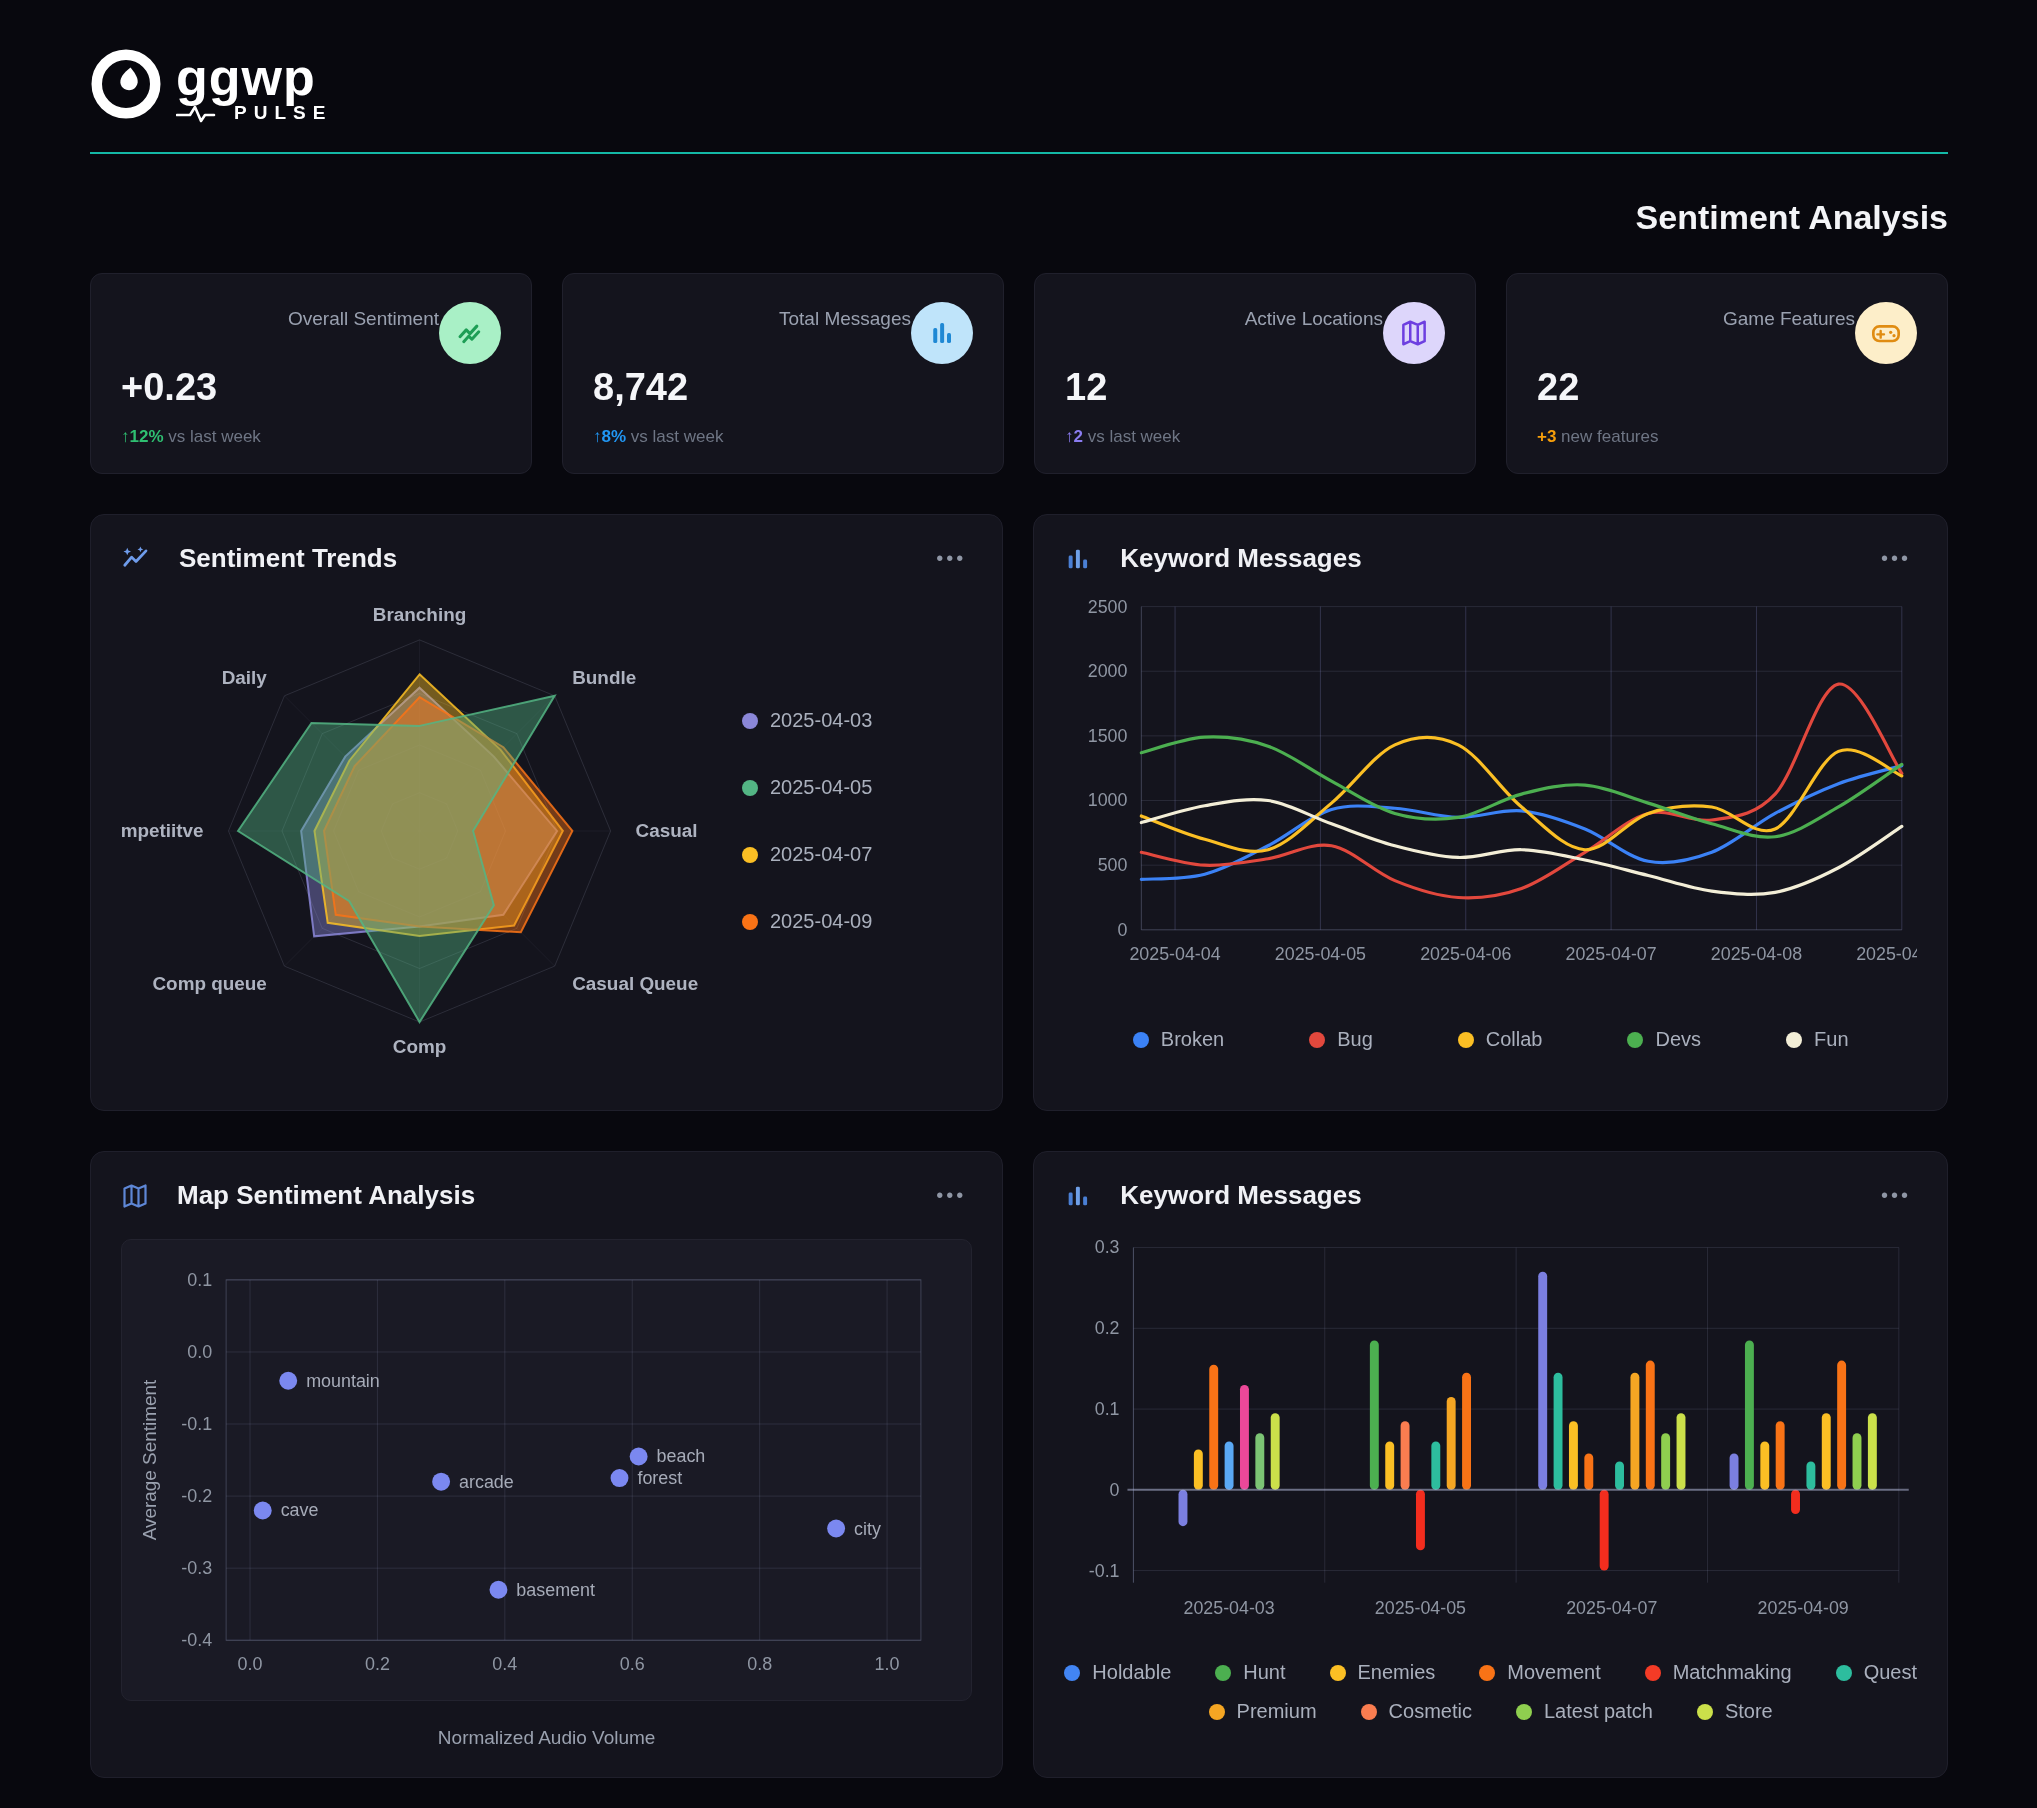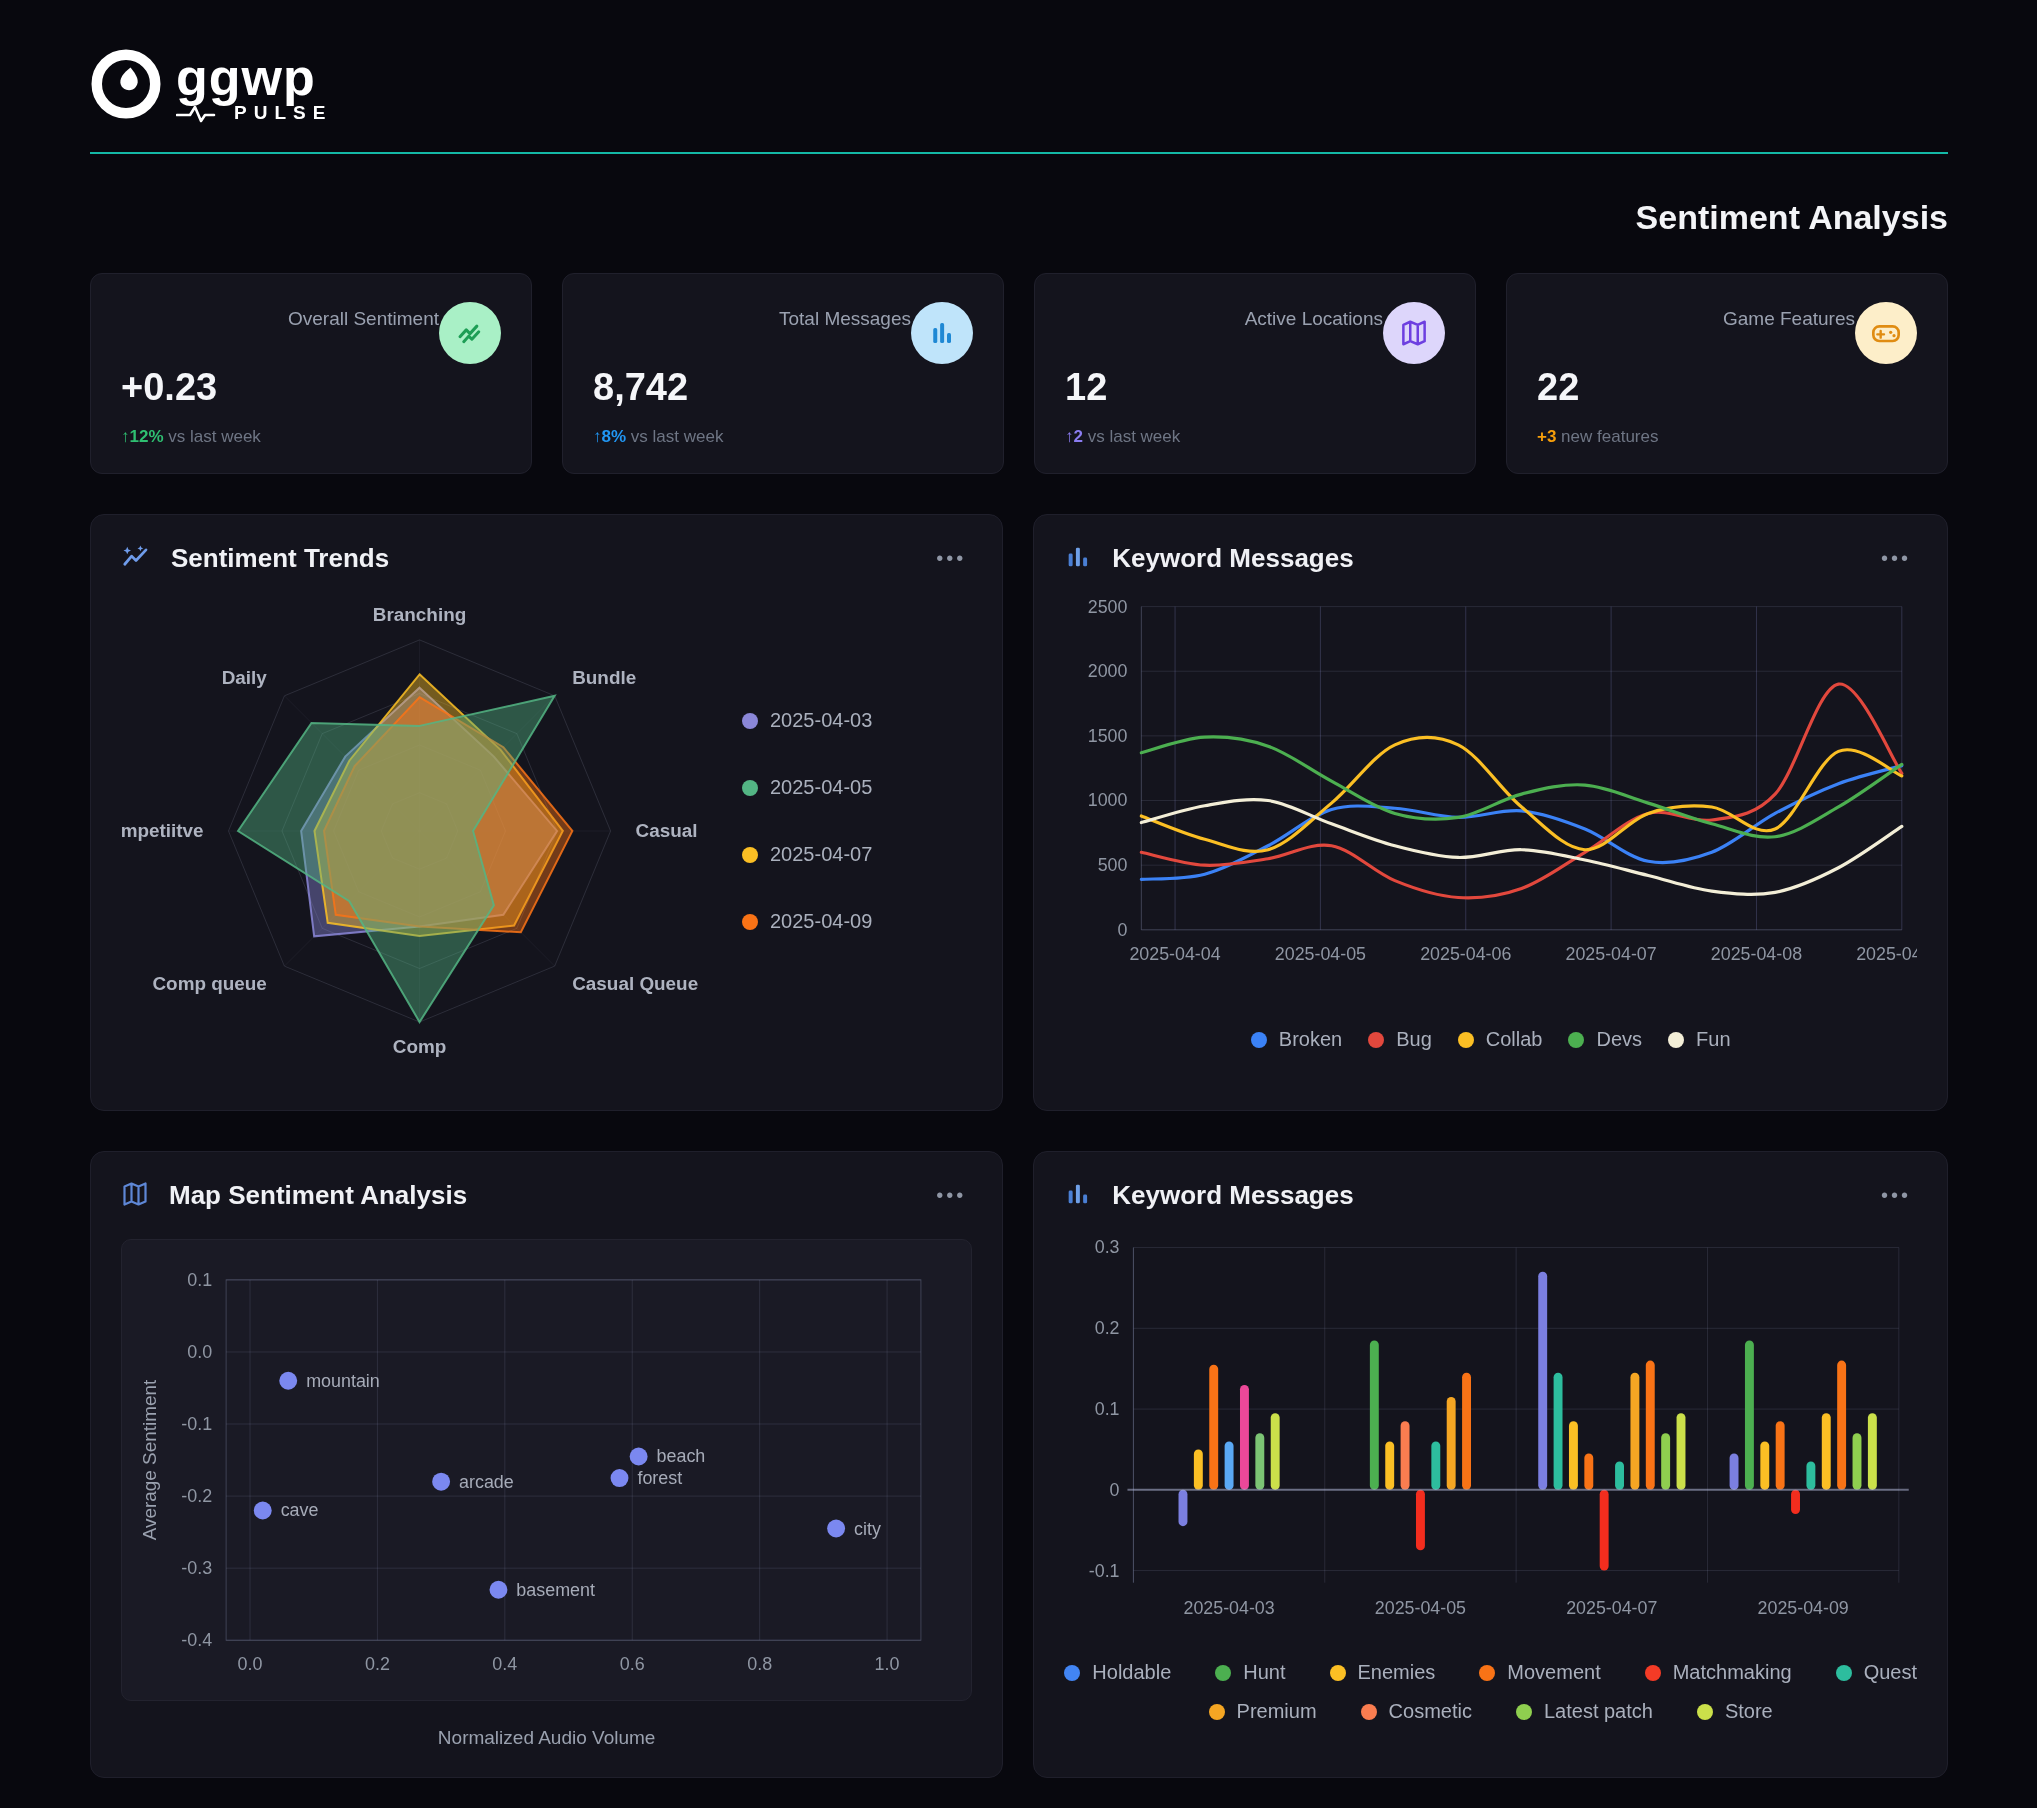--- a/index.html
+++ b/index.html
@@ -26,31 +26,31 @@
   .stat-label { font-size:19px; color:#9aa1b0; padding-top:6px; }
   .stat-icon { width:62px; height:62px; border-radius:50%; display:flex; align-items:center; justify-content:center; flex:0 0 auto; }
   .stat-value { font-size:38px; font-weight:700; color:#f5f6f9; margin-top:2px; }
   .stat-delta { font-size:17px; color:#6e7584; margin-top:18px; }
   .stat-delta b { font-weight:700; }
   
   .panel-grid { display:grid; grid-template-columns:1fr 1fr; gap:40px 30px; margin-top:40px; }
   .panel { background:#14141d; border:1px solid #1f1f2b; border-radius:14px; padding:28px 30px; }
   .panel.r1 { min-height:597px; }
   .panel.r2 { min-height:615px; }
-  .panel-head { display:flex; align-items:flex-start; gap:20px; }
+  .panel-head { display:flex; align-items:center; gap:28px; }
   .panel-title { font-size:26px; font-weight:700; color:#f0f1f5; flex:1; }
   .panel-menu { color:#8f96a5; font-size:20px; letter-spacing:3px; background:none; border:none; cursor:pointer; padding:4px 6px; }
   .chart-wrap { margin-top:10px; }
   
   .radar-flex { display:flex; align-items:center; }
   .radar-legend { display:flex; flex-direction:column; gap:44px; margin-left:6px; margin-top:-10px; }
   .legend-item { display:flex; align-items:center; gap:12px; font-size:20px; color:#aab0bd; cursor:pointer; }
   .legend-dot { width:16px; height:16px; border-radius:50%; flex:0 0 auto; }
   
-  .legend-row { display:flex; justify-content:center; gap:26px; margin-top:22px; }
+  .legend-row { display:flex; justify-content:center; gap:85px; margin-top:22px; }
   .legend-rows { display:flex; flex-direction:column; gap:16px; margin-top:20px;justify-content:center; }
   .legend-rows .legend-row { margin-top:0; gap:44px; }
   
   .scatter-inner { background:#1a1a25; border:1px solid #23232f; border-radius:10px; margin-top:28px; padding:16px 14px 4px 6px; }
   .axis-xlabel { text-align:center; font-size:19px; color:#9aa1af; margin-top:26px; }
   svg text { font-family:"Liberation Sans", sans-serif; }
 </style>
 </head>
 <body>
 

